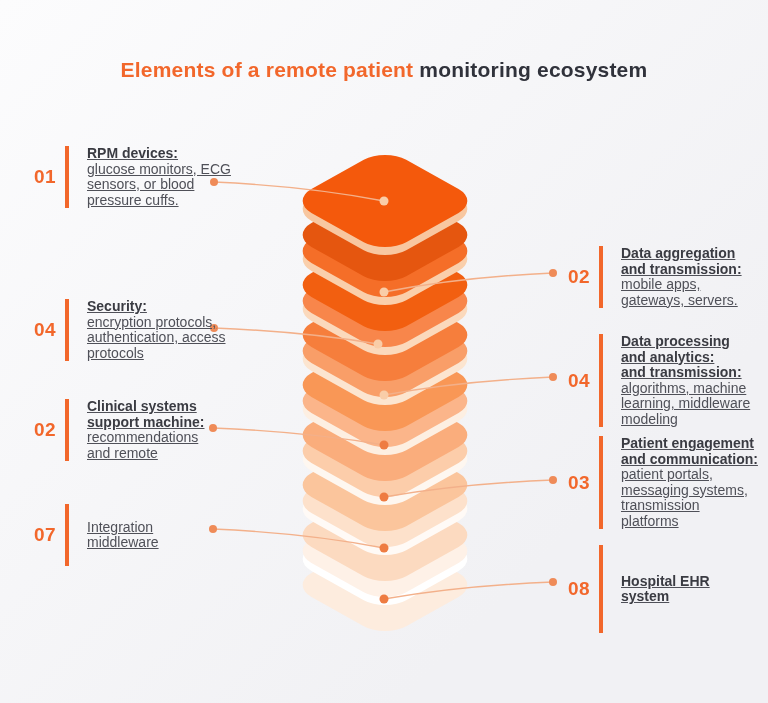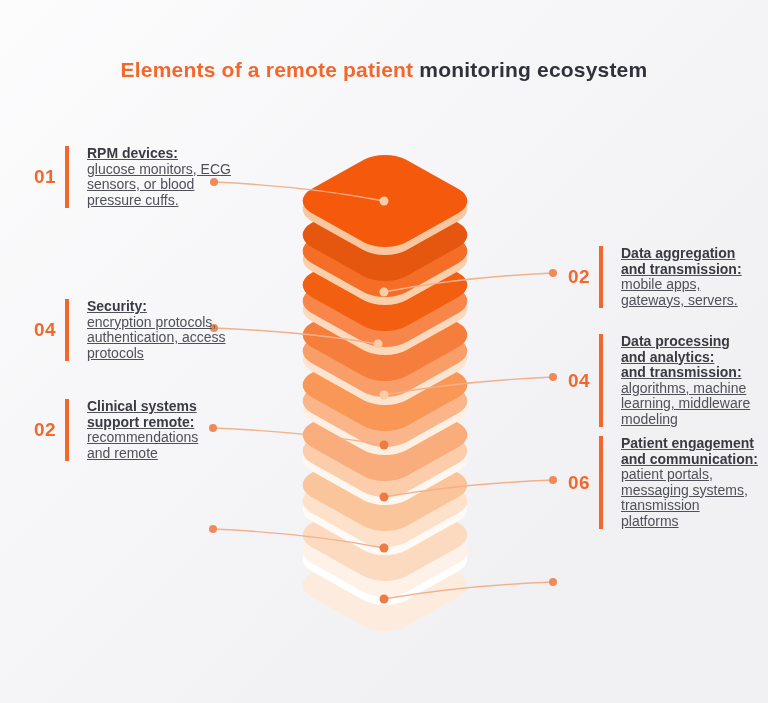--- a/index.html
+++ b/index.html
@@ -181,31 +181,47 @@
         <div>algorithms, machine</div>
         <div>learning, middleware</div>
         <div>modeling</div>
       </div>
   </div>
   <div class="item" style="top:399px;left:34px;">
     <div class="num">02</div>
     <div class="bar"></div>
     <div class="text">
         <div class="h">Clinical systems</div>
-        <div class="h">support remote:</div>
+        <div class="h">support machine:</div>
         <div>recommendations</div>
         <div>and remote</div>
       </div>
   </div>
   <div class="item" style="top:436px;left:568px;">
-    <div class="num">06</div>
+    <div class="num">03</div>
     <div class="bar"></div>
     <div class="text">
         <div class="h">Patient engagement</div>
         <div class="h">and communication:</div>
         <div>patient portals,</div>
         <div>messaging systems,</div>
         <div>transmission</div>
         <div>platforms</div>
       </div>
   </div>
+  <div class="item" style="top:504px;left:34px;min-height:62px;">
+    <div class="num">07</div>
+    <div class="bar"></div>
+    <div class="text">
+        <div>Integration</div>
+        <div>middleware</div>
+      </div>
+  </div>
+  <div class="item" style="top:545px;left:568px;min-height:88px;">
+    <div class="num">08</div>
+    <div class="bar"></div>
+    <div class="text">
+        <div class="h">Hospital EHR</div>
+        <div class="h">system</div>
+      </div>
+  </div>
 
 </div>
 
 </body></html>

